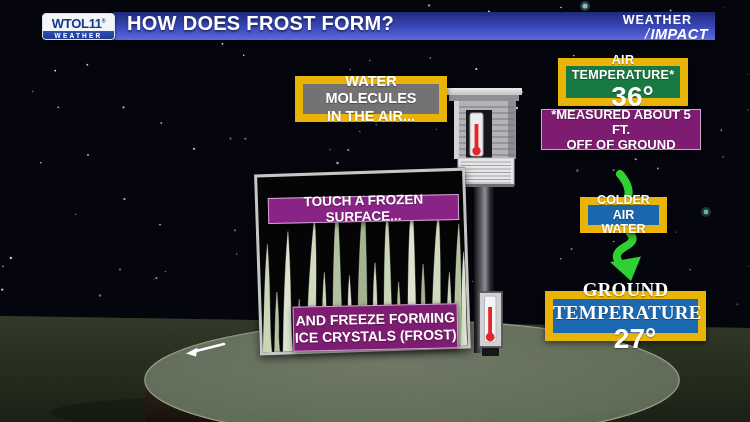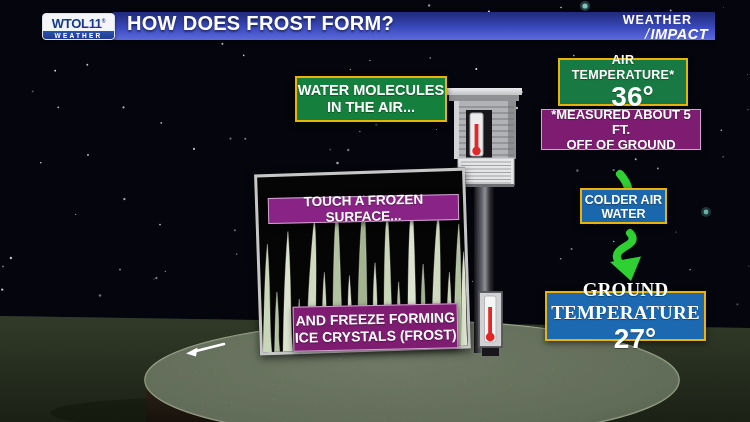--- a/index.html
+++ b/index.html
@@ -41,28 +41,28 @@
     color:#fff;font-size:6.5px;font-weight:600;letter-spacing:2.2px;
     line-height:9px;height:9px;
   }
   
   .label{
     position:absolute;box-sizing:border-box;color:#fff;text-align:center;
     display:flex;flex-direction:column;justify-content:center;
     line-height:1.18;box-shadow:0 2px 6px rgba(0,0,0,.55);
     text-shadow:0 1px 1px rgba(0,0,0,.35);
   }
-  .bd-white{border:2px solid #eab308;}
+  .bd-white{border:8px solid #eab308;}
   .bd-lite{border:1.5px solid rgba(228,199,230,.8);}
-  .water   {left:295px;top:76px;width:152px;height:46px;background:#15803d;font-size:14.5px;font-weight:600;}
+  .water   {left:295px;top:76px;width:152px;height:46px;background:#737373;font-size:14.5px;font-weight:600;}
   .airtemp {left:558px;top:58px;width:130px;height:48px;background:#187a42;}
   .measured{left:541px;top:109px;width:160px;height:41px;background:#7d1c70;font-size:13px;font-weight:700;}
   .touch   {left:268px;top:196px;width:191px;height:26px;background:#8a2386;font-size:13.5px;font-weight:700;transform:rotate(-1.2deg);}
   .freeze  {left:293px;top:305px;width:165px;height:45px;background:#7d1c70;font-size:14px;font-weight:800;transform:rotate(-1.2deg);}
-  .colder  {left:580px;top:188px;width:87px;height:36px;background:#1b67ad;font-size:12.5px;font-weight:700;justify-content:flex-end;}
+  .colder  {left:580px;top:197px;width:87px;height:36px;background:#1b67ad;font-size:12.5px;font-weight:700;}
   .groundt {left:545px;top:291px;width:161px;height:50px;background:#1c69b2;}
   .t-label{font-size:12.5px;font-weight:700;letter-spacing:.3px;}
   .t-label2{font-size:19px;font-weight:600;letter-spacing:.2px;font-family:Liberation Serif, serif;}
   .t-value{font-size:28px;font-weight:800;line-height:1;margin-top:1px;padding-left:19px;}
   
   .frost-panel{
     position:absolute;left:257px;top:171px;width:211px;height:181px;
     background:#050505;border:3px solid #c6c6c6;box-sizing:border-box;
     transform:rotate(-1.9deg);box-shadow:0 3px 8px rgba(0,0,0,.6);
   }

